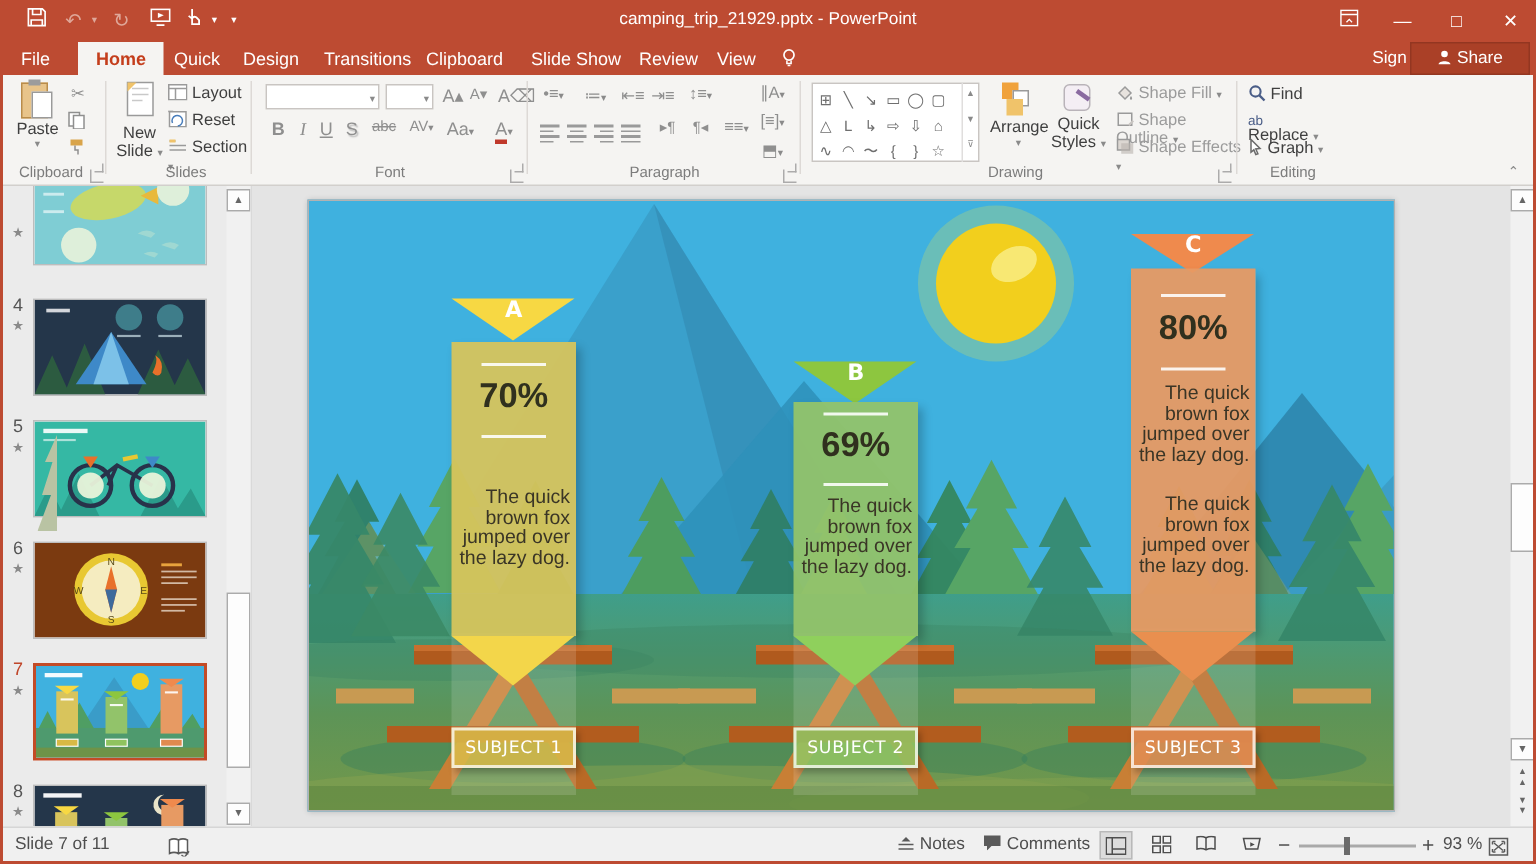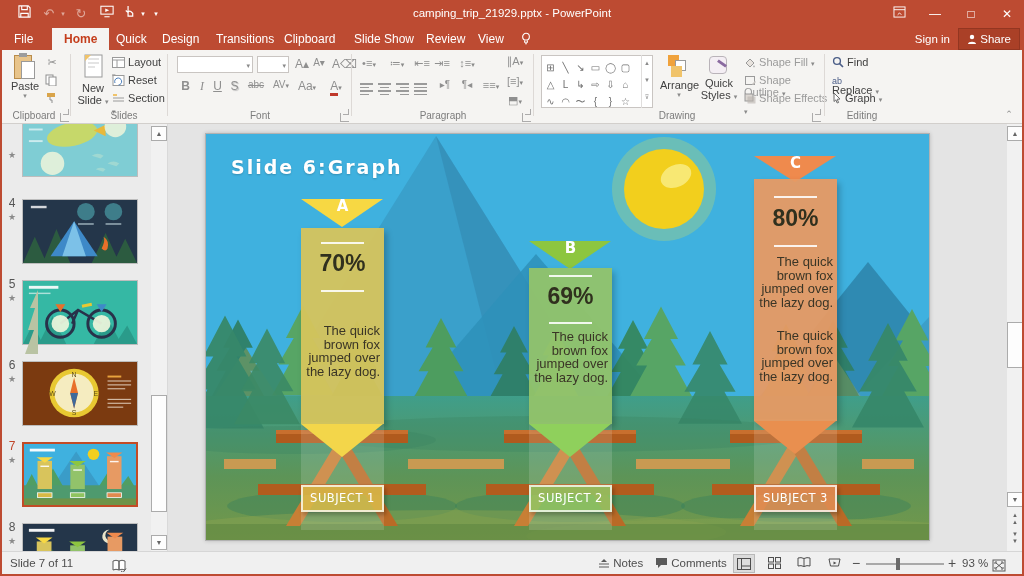--- a/index.html
+++ b/index.html
@@ -13,21 +13,21 @@
   .muted{color:#dfa799;}
   #title-text{position:absolute;top:0;left:0;right:0;text-align:center;color:#fff;font-size:11.5px;line-height:26px;}
   .winctl{position:absolute;top:0;width:34px;height:28px;color:#fff;font-size:12px;text-align:center;line-height:28px;}
 
   
   #tabrow{position:absolute;left:0;top:28px;width:1024px;height:22px;background:#bd4b32;}
   .tab{position:absolute;top:0;height:22px;padding:0 12px;color:#fff;font-size:12px;line-height:22px;}
   .tab.sel{background:#f5f4f2;color:#c43e1c;font-weight:bold;}
   #tellme{position:absolute;top:0;height:22px;color:#fff;font-size:12px;line-height:22px;}
   #signin{position:absolute;top:0;right:74px;height:22px;color:#fff;font-size:11.5px;line-height:22px;}
-  #share{position:absolute;top:0;right:4px;width:62px;height:22px;background:#aa4027;border:1px solid #933621;color:#fff;font-size:11.5px;line-height:20px;text-align:center;}
+  #share{position:absolute;top:0;right:4px;width:80px;height:22px;background:#aa4027;border:1px solid #933621;color:#fff;font-size:11.5px;line-height:20px;text-align:center;}
 
   
   #ribbon{position:absolute;left:0;top:50px;width:1024px;height:74px;background:#f5f4f2;border-bottom:1px solid #d2cfcc;}
   .gsep{position:absolute;top:4px;height:62px;width:1px;background:#ddd9d6;}
   .glabel{position:absolute;top:60px;font-size:10px;color:#7c7c7c;text-align:center;}
   .rbtn{position:absolute;font-size:11px;color:#3f3f3f;text-align:center;}
   .small-lab{font-size:11px;color:#3f3f3f;}
   .gray{color:#9b9b9b;}
   .dd{font-size:7px;color:#8a8a8a;}
   .combo{position:absolute;height:17px;background:#fff;border:1px solid #c9c5c2;}
@@ -543,21 +543,20 @@
           <polygon points="596,309 646,392 632,392 582,309" fill="#b96a26"></polygon>
           <rect x="506" y="350" width="168" height="11" fill="#b25c1e"></rect>
           <rect x="472" y="325" width="52" height="10" fill="#c89a52"></rect>
             <rect x="656" y="325" width="52" height="10" fill="#c89a52"></rect>
         </g>
         <rect x="95" y="288" width="83" height="108" fill="#ffffff" opacity=".14"></rect>
         <rect x="323" y="288" width="83" height="108" fill="#ffffff" opacity=".14"></rect>
         <rect x="548" y="285" width="83" height="111" fill="#ffffff" opacity=".14"></rect>
       </svg>
 
-      <div id="slide-title">Slide 6:Graph</div>
 
       <div class="col" style="left:95px;top:0;">
         <div class="flag" style="top:65px;border-top:28px solid #f7d843;"></div>
         <div class="flag-letter" style="top:63px;">A</div>
         <div class="colbox" style="top:94px;height:196px;background:rgba(214,196,92,.95);">
           <div class="rule" style="top:14px;"></div>
           <div class="pct" style="top:22px;">70%</div>
           <div class="rule" style="top:62px;"></div>
           <div class="cbody" style="top:96px;">The quick brown fox jumped over the lazy dog.</div>
         </div>

